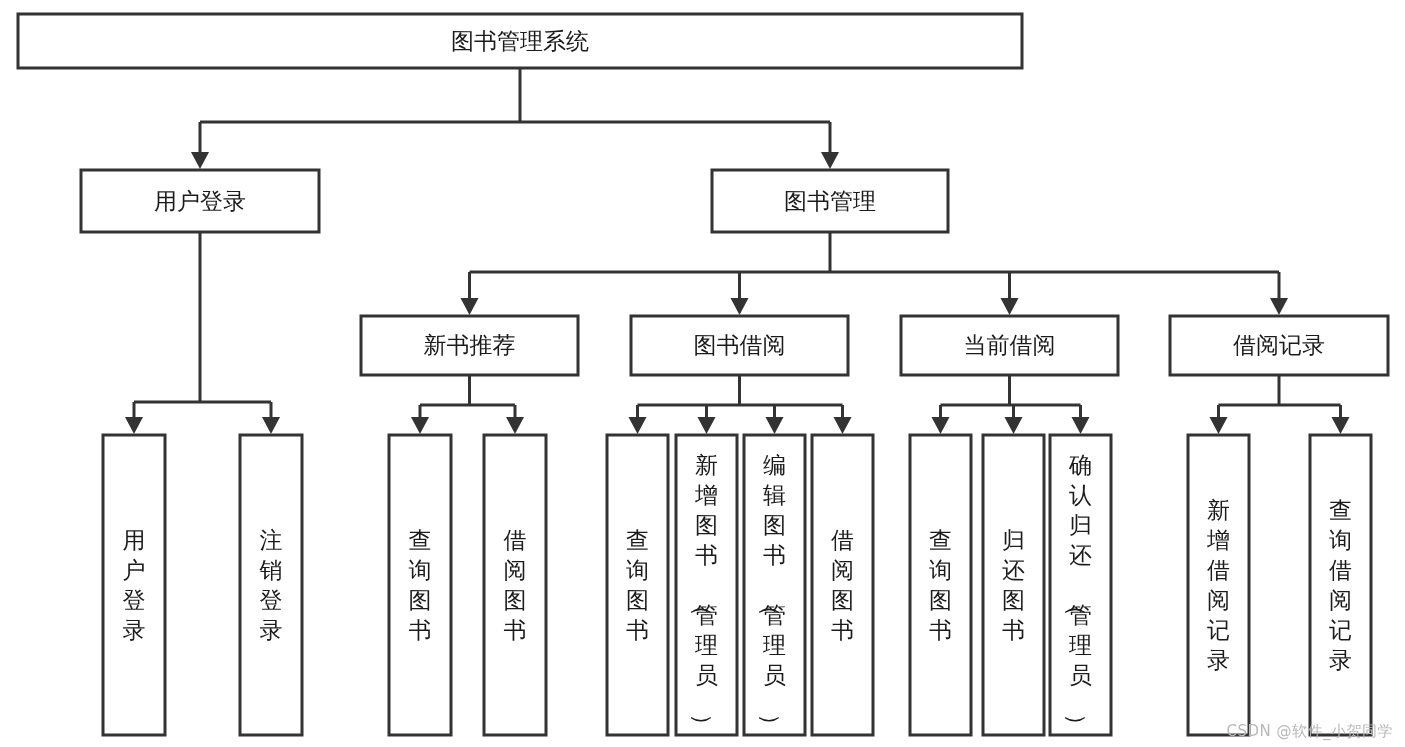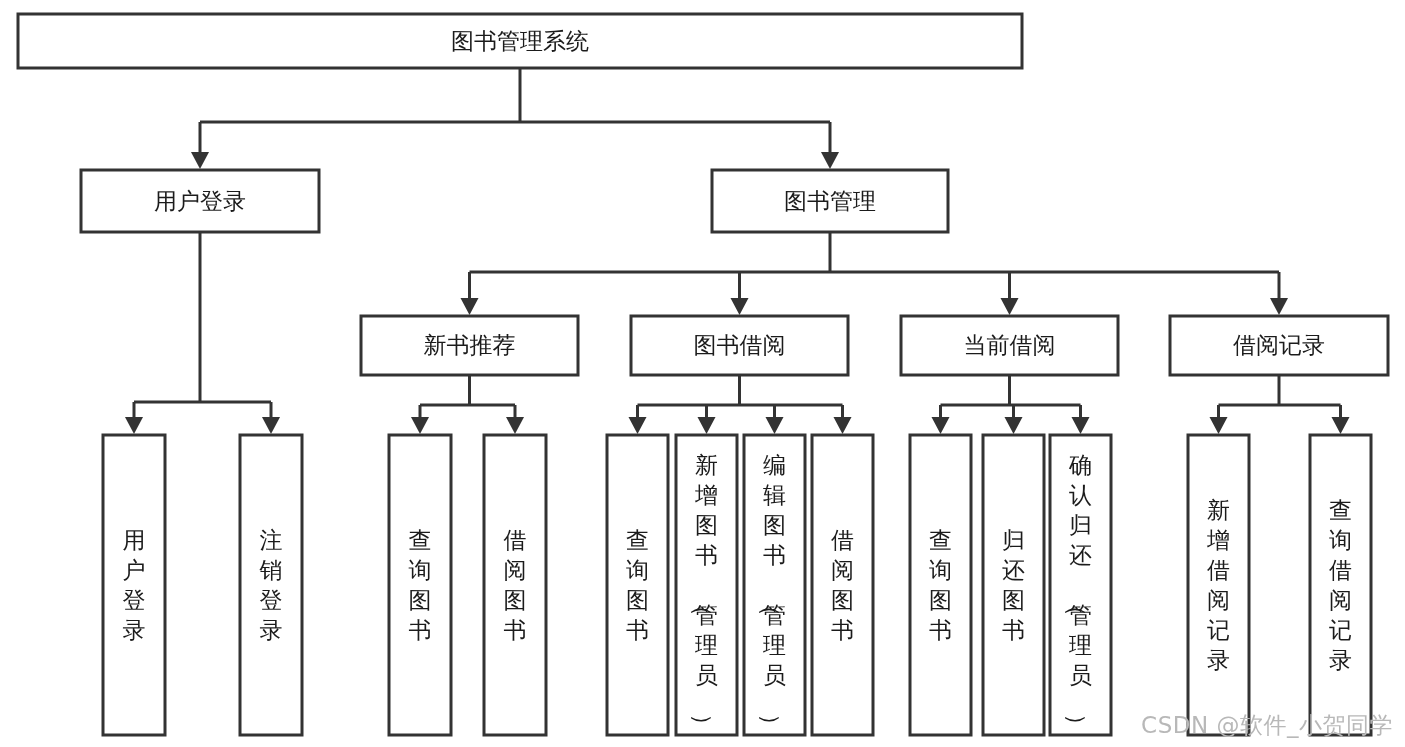--- a/index.html
+++ b/index.html
@@ -52,21 +52,21 @@
     font-family: "DejaVu Sans", "Liberation Sans", sans-serif;
     font-size: 23px;
     fill: #1b1b1b;
     text-anchor: middle;
   }
   .watermark-text {
     position: absolute;
     right: 12px;
     bottom: 6px;
     font-family: "DejaVu Sans", "Liberation Sans", sans-serif;
-    font-size: 23px;
+    font-size: 15px;
     color: #b8b8b8;
     white-space: nowrap;
     letter-spacing: 0.5px;
     pointer-events: none;
     user-select: none;
   }
 </style>
 </head>
 <body>
 

